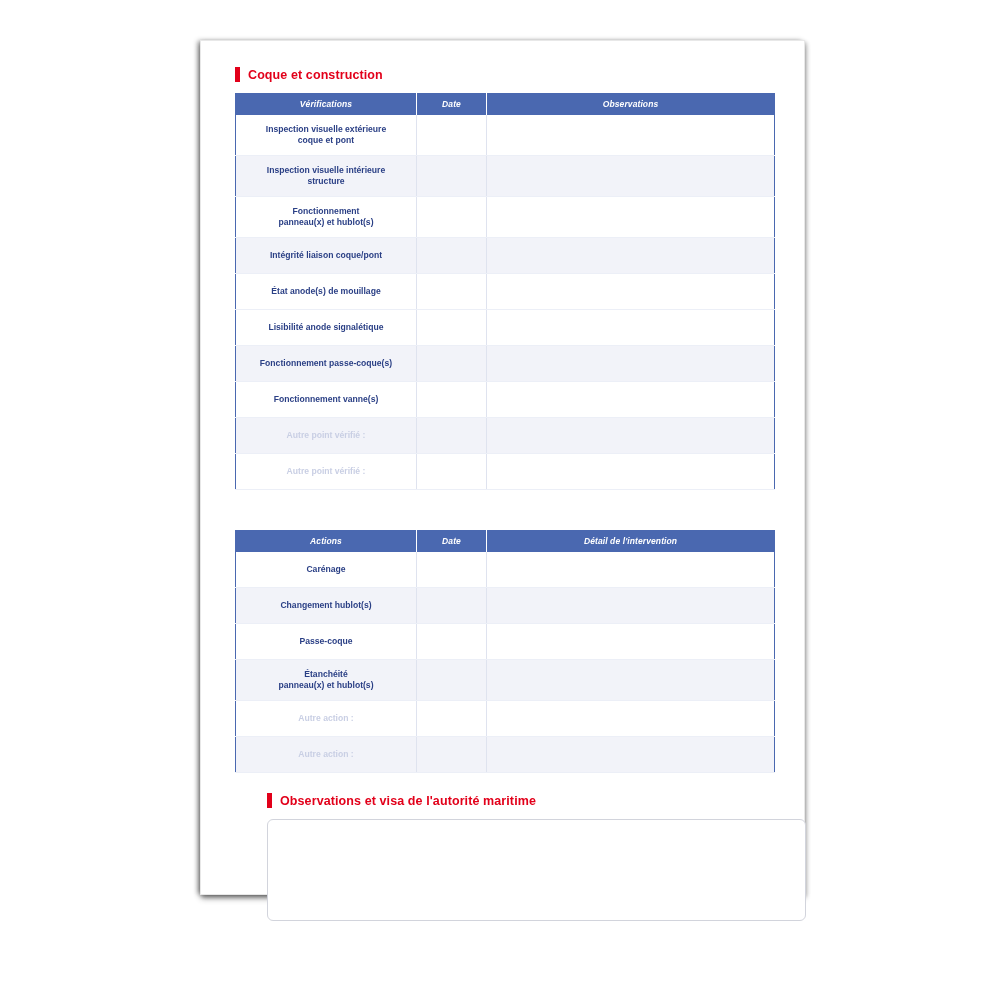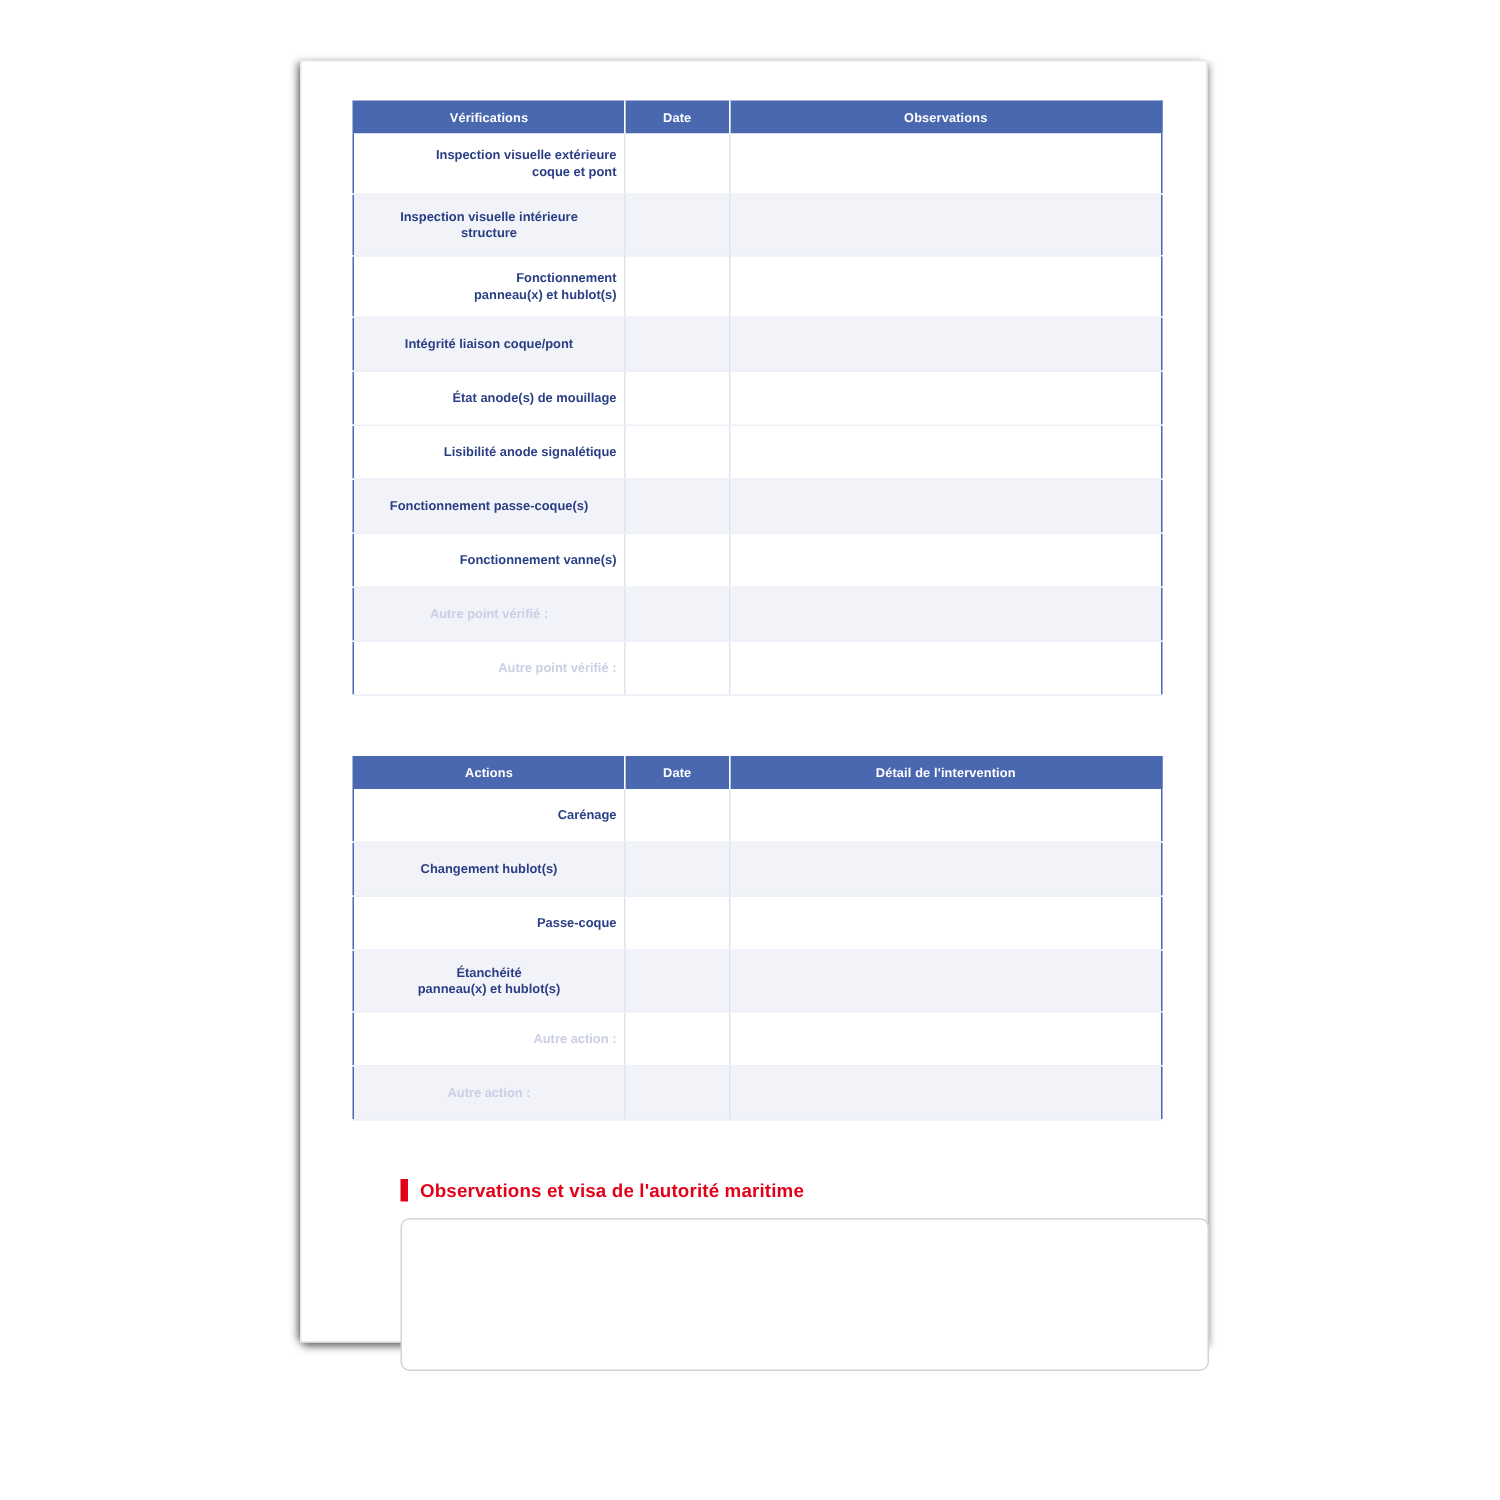--- a/index.html
+++ b/index.html
@@ -74,70 +74,75 @@
   }
   .form-table th {
     background: #4a68b0;
     color: #ffffff;
     font-size: 8.5px;
     font-weight: bold;
     padding: 6px 2px;
     text-align: center;
     border-right: 1px solid #ffffff;
     letter-spacing: 0.1px;
+    font-style: italic;
   }
   .form-table th:last-child { border-right: none; }
 
   .col-label  { width: 181px; }
   .col-date   { width: 70px; }
   .col-obs    { width: 288px; }
 
   .form-table td {
     border-right: 1px solid #dfe3ef;
     border-bottom: 1px solid #eceff7;
     height: 27px;
     padding: 0;
     vertical-align: middle;
   }
   .form-table td:last-child { border-right: none; }
 
   .form-table tr.alt td { background: #f2f3f9; }
-  .form-table tr.plain td { background: #ffffff; text-align: right; }
+  .form-table tr.plain td { background: #ffffff; }
 
   td.label-cell {
     text-align: center;
     color: #2a3f85;
     font-size: 8.6px;
     font-weight: bold;
     line-height: 11px;
     padding: 4px 5px;
   }
   td.label-cell.two-line { height: 32px; }
   td.label-cell.faded {
     color: #c9cfe4;
   }
 
   
-  .obs-block { margin-top: 39px; padding-left: 32px; }
+  .obs-block { margin-top: 20px; padding-left: 32px; }
   .obs-box {
     margin-top: 9px;
     width: 539px;
     height: 102px;
     border: 1px solid #d2d4dc;
     border-radius: 6px;
     background: #ffffff;
     box-sizing: border-box;
   }
 </style>
 </head>
 <body>
 
 <div id="page-sheet">
   <div id="page-inner">
 
+    <div class="section-heading">
+      <span class="section-bar"></span>
+      <span class="section-title">Coque et construction</span>
+    </div>
 
     <table class="form-table first-table">
       <colgroup>
         <col class="col-label">
           <col class="col-date">
           <col class="col-obs">
       </colgroup>
       <thead>
         <tr>
           <th>Vérifications</th>

